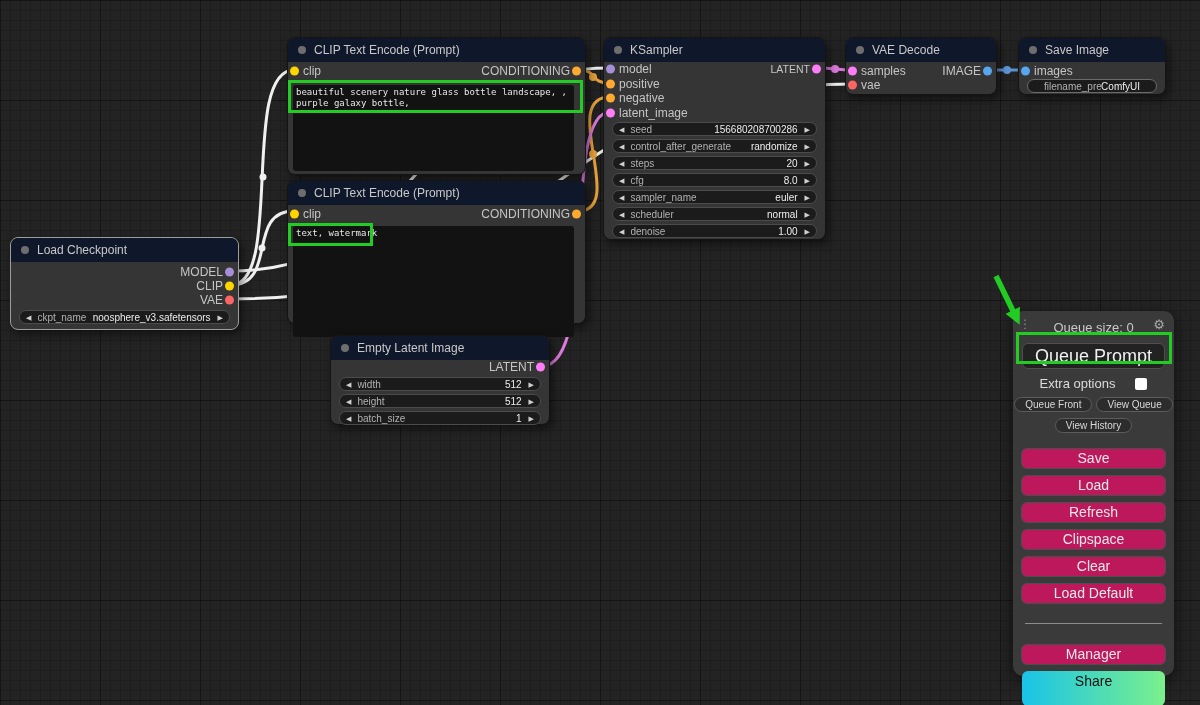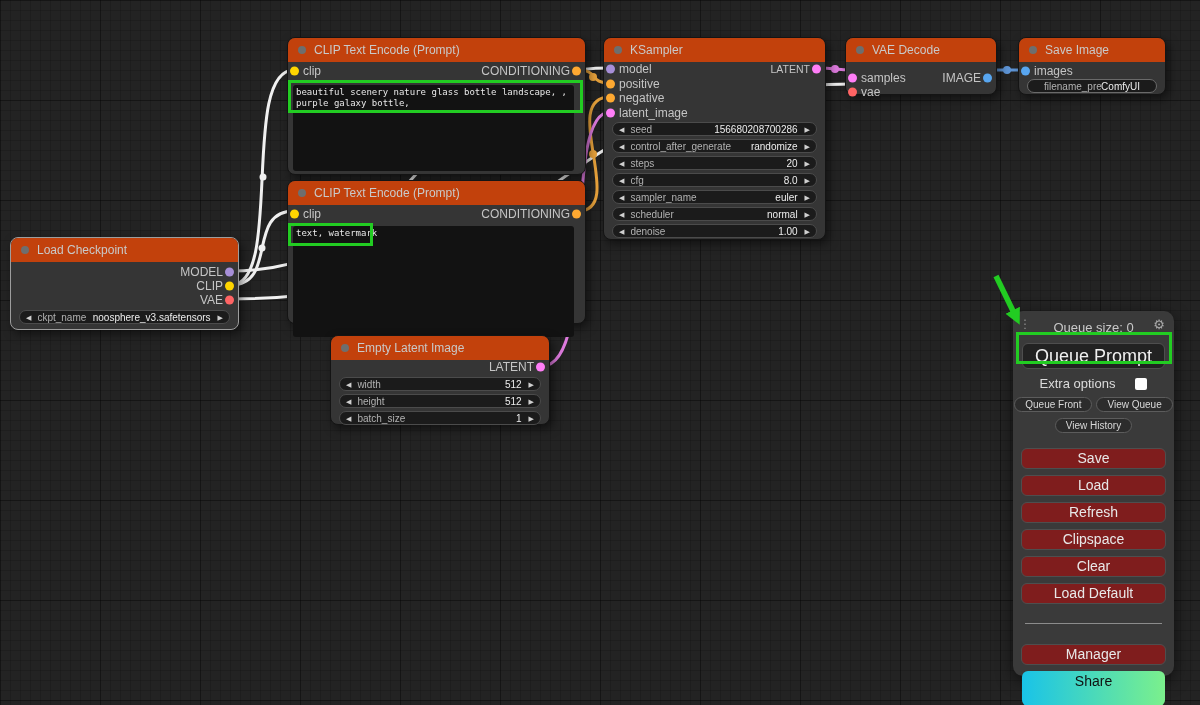--- a/index.html
+++ b/index.html
@@ -12,21 +12,21 @@
       linear-gradient(90deg, rgba(0,0,0,.30) 1px, transparent 1px),
       linear-gradient(rgba(0,0,0,.14) 1px, transparent 1px),
       linear-gradient(90deg, rgba(0,0,0,.14) 1px, transparent 1px);
     background-size:100px 100px,100px 100px,10px 10px,10px 10px;}
   .wires{position:absolute;left:0;top:0;z-index:1;}
 
   .node{position:absolute;background:#353535;border:1px solid #141414;border-radius:8px;
         box-shadow:3px 4px 10px rgba(0,0,0,.5);z-index:2;box-sizing:border-box;}
   .node.selected{border:1px solid #9d9d9d;}
   .ntitle{height:24px;display:flex;align-items:center;gap:8px;padding:0 10px;
-          background:#c2410c;border-radius:7px 7px 0 0;color:#c9c9c9;font-size:12px;}
+          background:#0f172a;border-radius:7px 7px 0 0;color:#c9c9c9;font-size:12px;}
   .tdot{width:8px;height:8px;border-radius:50%;background:#6e6e6e;flex:0 0 auto;}
   .srow{position:relative;height:14px;display:flex;align-items:center;
         justify-content:space-between;padding:0 15px;font-size:12px;color:#c5c5c5;}
   .srow.tight{height:14.5px;}
   .srow.outonly{justify-content:flex-end;}
   .outabs{position:absolute;top:24px;right:0;height:14.5px;display:flex;align-items:center;
           padding-right:15px;font-size:10.5px;color:#c5c5c5;}
   .pin{position:absolute;top:50%;width:9px;height:9px;border-radius:50%;
        transform:translateY(-50%);}
   .pin.in{left:2px;} .pin.out{right:4px;}
@@ -49,21 +49,21 @@
   .gear{position:absolute;right:9px;top:1px;color:#a8a8a8;font-size:13px;}
   .qp-btn{display:block;margin:5px auto 0;width:141px;height:24px;background:#222;
         border:1px solid #4e4e4e;border-radius:6px;color:#f0f0f0;font-size:18px;
         text-align:center;line-height:24px;}
   .extra-row{display:flex;align-items:center;justify-content:center;gap:20px;margin-top:7px;
         color:#dcdcdc;font-size:13px;}
   .chk{width:12px;height:12px;background:#fff;border-radius:2px;}
   .sbrow{display:flex;justify-content:center;gap:4px;margin-top:6px;}
   .sbtn{background:#2c2c2c;border:1px solid #5c5c5c;border-radius:9px;color:#d8d8d8;
         font-size:10px;padding:1px 10px;line-height:11px;}
-  .big-btn{display:block;margin:6px auto 0;width:143px;height:19px;background:#7f1d1d;
+  .big-btn{display:block;margin:6px auto 0;width:143px;height:19px;background:#be185d;
         border:1px solid #4e4e4e;border-radius:6px;color:#e8e8e8;font-size:14px;
         text-align:center;line-height:19px;}
   .big-btn.first{margin-top:15px;}
   .divider{height:1px;background:#8c8c8c;margin:19px 12px 0;}
   .manager-btn{margin-top:20px;}
   .share-btn{background:linear-gradient(90deg,#19c3e8,#7bf08c);color:#101010;border:none;height:35px;line-height:21px;}
 
   .hl{position:absolute;border:3px solid #22cc22;z-index:5;box-sizing:border-box;}
   .arrow-layer{position:absolute;left:0;top:0;z-index:5;pointer-events:none;}
 </style>
@@ -244,21 +244,21 @@
     <span class="wvalue">1.00</span>
     <span class="warr">▶</span>
   </div>
 </div>
 
 <div class="node" style="left:845px;top:37px;width:152px;height:58px;">
   <div class="ntitle">
     <span class="tdot"></span>
     <span>VAE Decode</span>
   </div>
-  <div class="srow" style="margin-top:9px;">
+  <div class="srow" style="margin-top:2px;">
     <span class="pin in" style="background:#ff7ef7;"></span>
     <span>samples</span>
     <span>IMAGE</span>
     <span class="pin out" style="background:#58a6f0;"></span>
   </div>
   <div class="srow">
     <span class="pin in" style="background:#ff6464;"></span>
     <span>vae</span>
   </div>
 </div>

